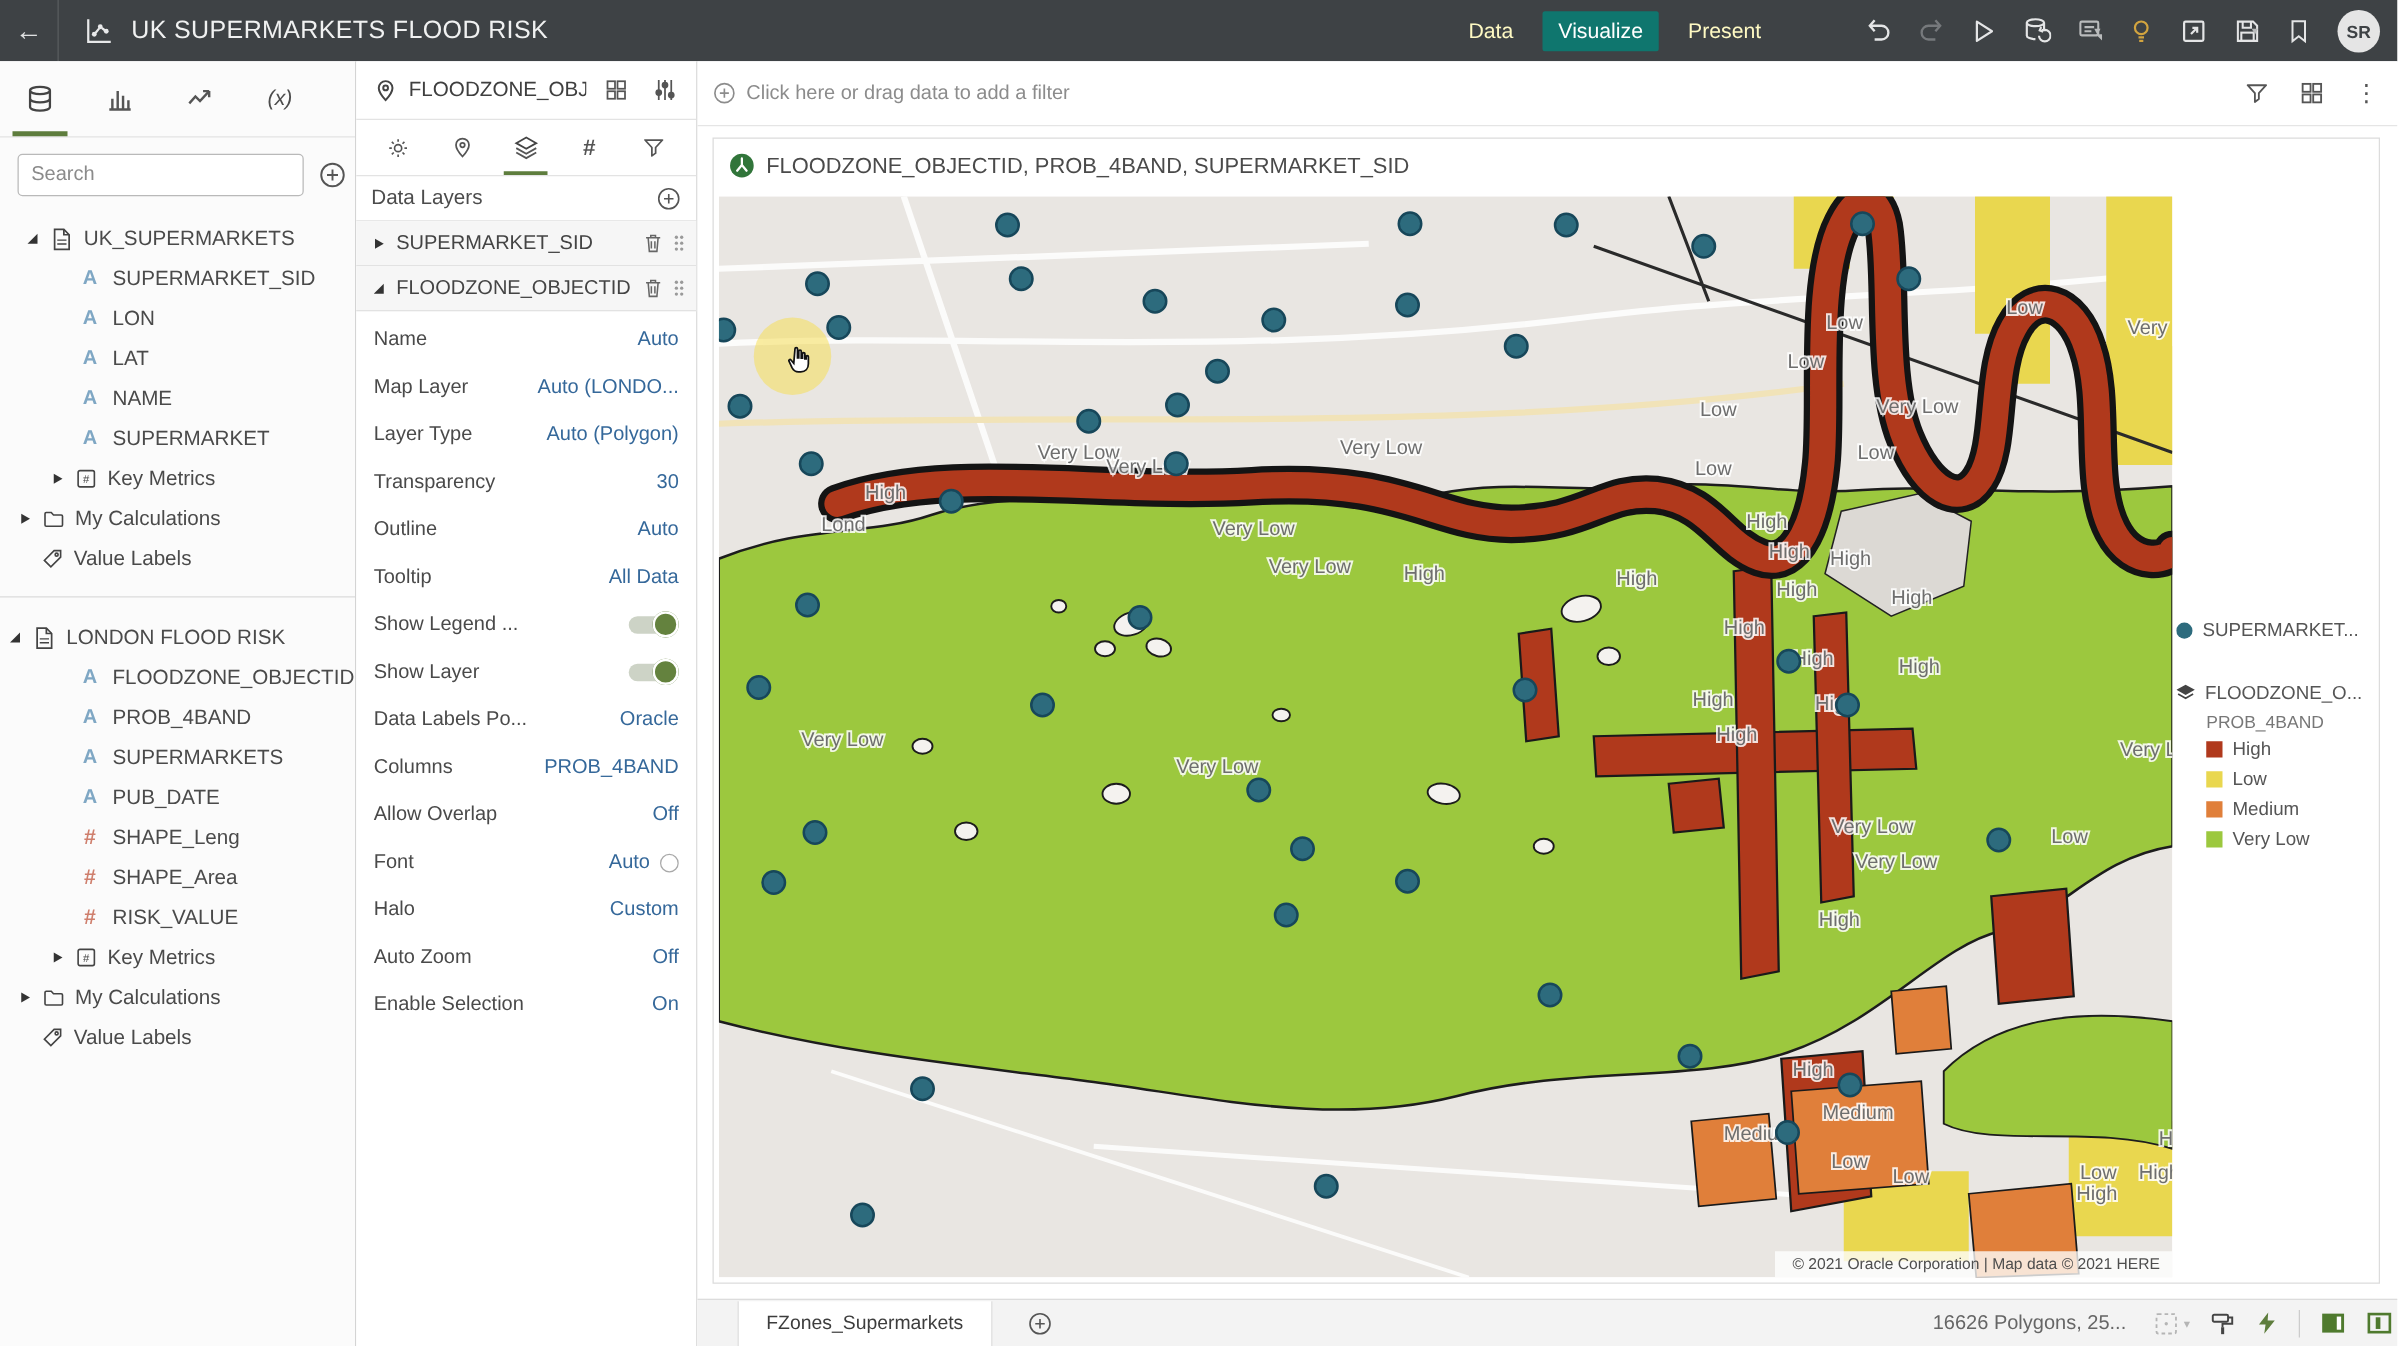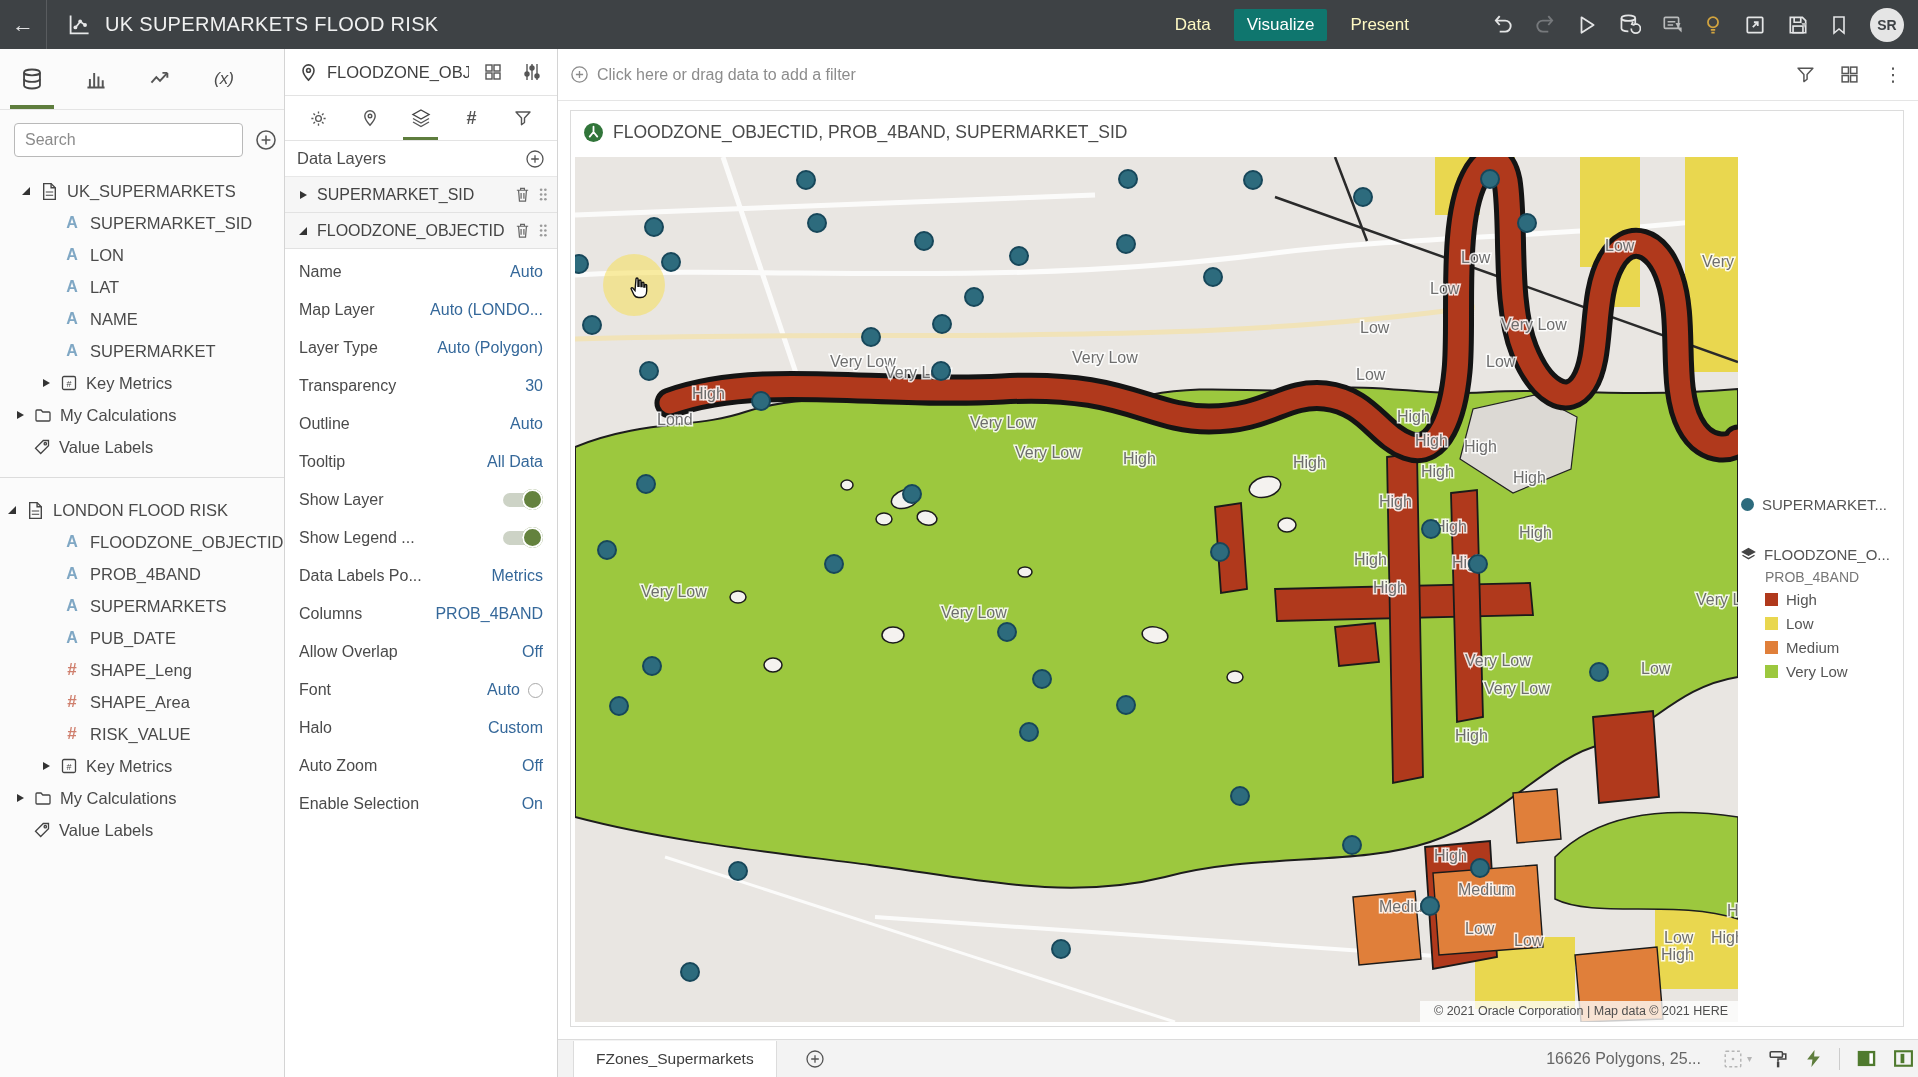--- a/index.html
+++ b/index.html
@@ -76,21 +76,21 @@
   .legend{position:absolute;right:10px;top:382px;width:152px;font-size:15px;color:#555;}
   .lg-row{display:flex;align-items:center;gap:8px;height:22px;white-space:nowrap;overflow:hidden;}
   .lg-layer1{margin-bottom:28px;}
   .lg-dot{width:13px;height:13px;border-radius:50%;background:#2d6b7d;flex:none;}
   .lg-sub{color:#777;font-size:14px;margin:4px 0 6px 24px;}
   .lg-items{margin-left:24px;display:flex;flex-direction:column;gap:7px;}
   .lg-it{display:flex;align-items:center;gap:8px;}
   .lg-sw{width:13px;height:13px;flex:none;}
   
   .canvasbar{position:absolute;left:0;right:0;bottom:0;height:37px;background:#f3f3f3;border-top:1px solid #dcdcdc;display:flex;align-items:center;}
-  .cb-tab{height:36px;background:#fff;border-right:1px solid #dcdcdc;border-left:1px solid #dcdcdc;display:flex;align-items:center;padding:0 22px;font-size:15.5px;color:#3d3d3d;margin-left:15px;cursor:pointer;}
+  .cb-tab{height:36px;background:#fff;border-right:1px solid #dcdcdc;border-left:1px solid #dcdcdc;display:flex;align-items:center;padding:0 22px;font-size:15.5px;color:#3d3d3d;margin-left:32px;cursor:pointer;}
   .cb-plus{margin-left:28px;cursor:pointer;display:flex;}
   .cb-right{margin-left:auto;display:flex;align-items:center;gap:16px;padding-right:4px;}
   .cb-status{color:#666;font-size:16px;margin-right:6px;}
   .cb-div{width:1px;height:22px;background:#ccc;}
   .cb-ic{display:flex;align-items:center;cursor:pointer;}
   
   .maplbl text{font-family:"Liberation Sans",sans-serif;font-size:16px;fill:#6e6e6e;stroke:rgba(255,255,255,.85);stroke-width:3px;paint-order:stroke;}
 </style>
 </head>
 <body>
@@ -500,34 +500,34 @@
         </div>
         <div class="prop-row">
           <span class="prop-label">Outline</span>
           <span class="prop-value">Auto</span>
         </div>
         <div class="prop-row">
           <span class="prop-label">Tooltip</span>
           <span class="prop-value">All Data</span>
         </div>
         <div class="prop-row">
+          <span class="prop-label">Show Legend ...</span>
+          <div class="toggle on">
+            <div class="knob"></div>
+          </div>
+        </div>
+        <div class="prop-row">
           <span class="prop-label">Show Layer</span>
           <div class="toggle on">
             <div class="knob"></div>
           </div>
         </div>
         <div class="prop-row">
-          <span class="prop-label">Show Legend ...</span>
-          <div class="toggle on">
-            <div class="knob"></div>
-          </div>
-        </div>
-        <div class="prop-row">
           <span class="prop-label">Data Labels Po...</span>
-          <span class="prop-value">Metrics</span>
+          <span class="prop-value">Oracle</span>
         </div>
         <div class="prop-row">
           <span class="prop-label">Columns</span>
           <span class="prop-value">PROB_4BAND</span>
         </div>
         <div class="prop-row">
           <span class="prop-label">Allow Overlap</span>
           <span class="prop-value">Off</span>
         </div>
         <div class="prop-row">

